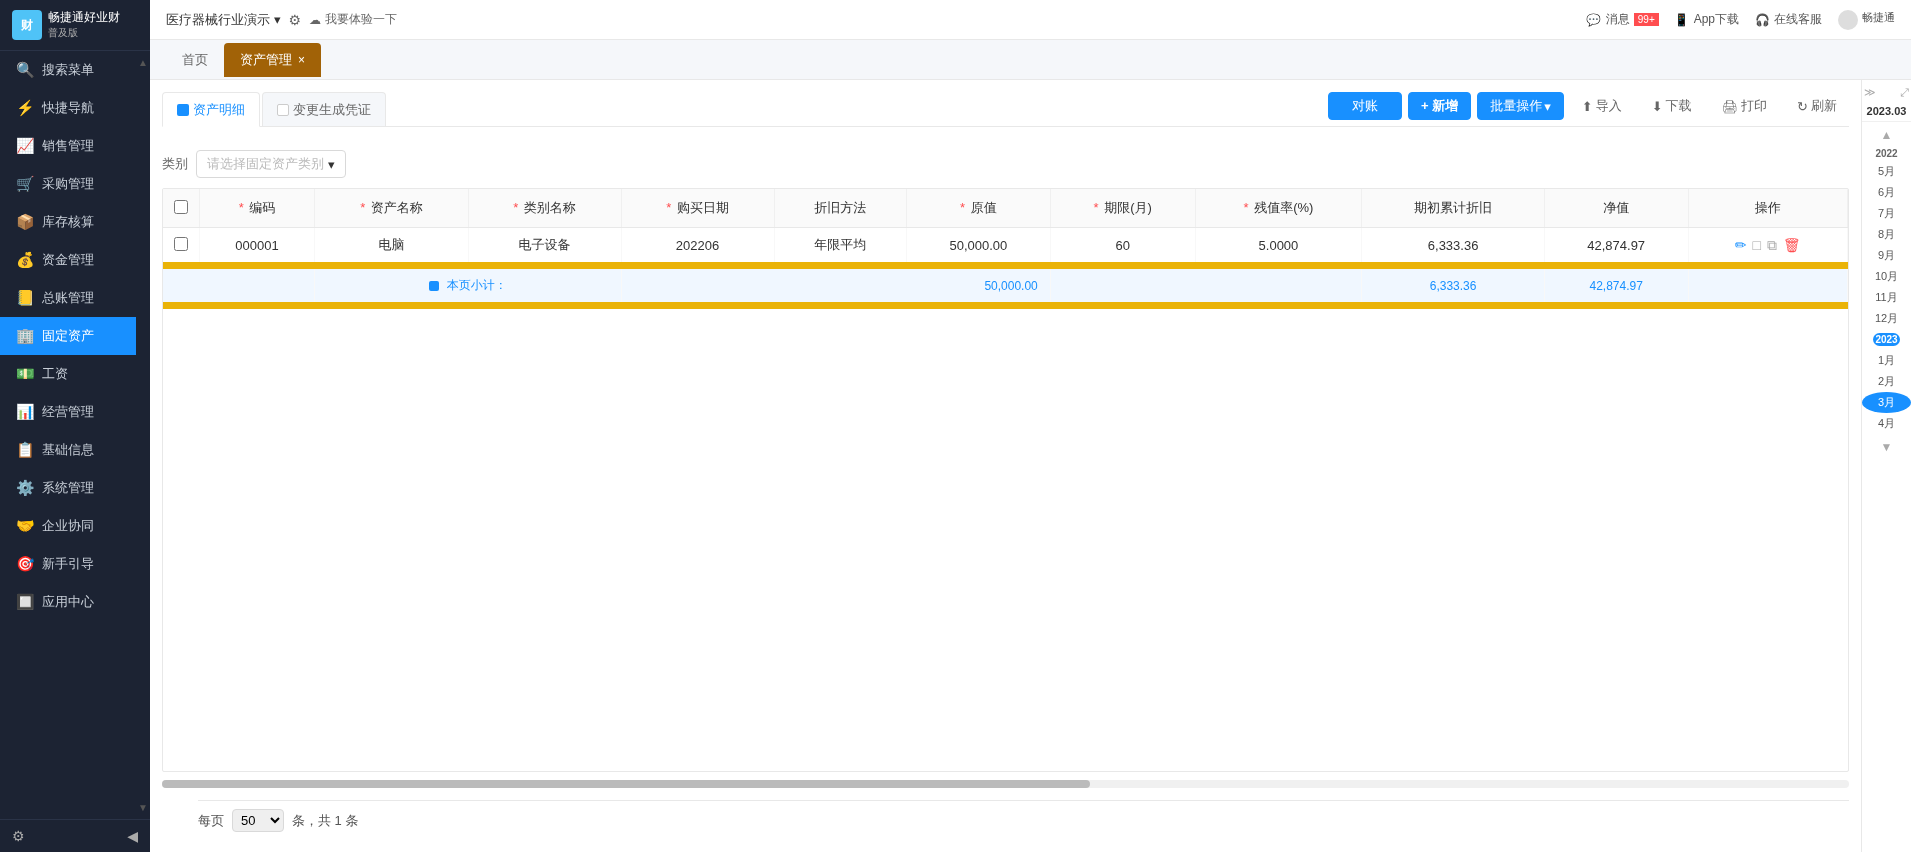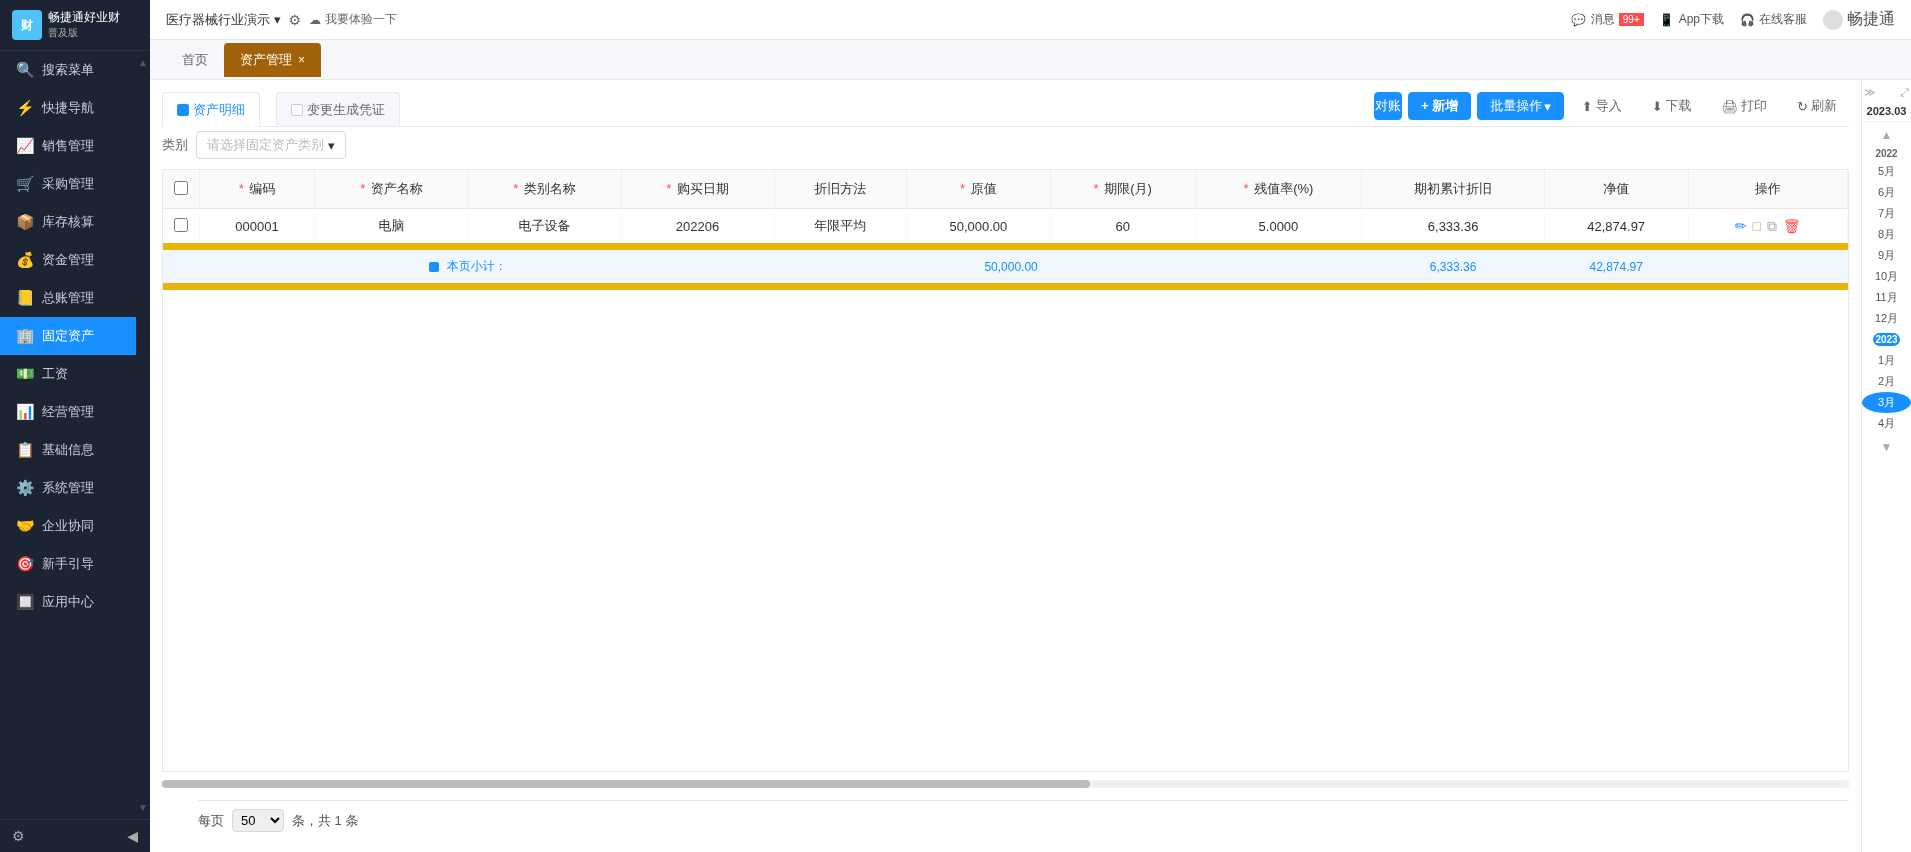--- a/index.html
+++ b/index.html
@@ -26,34 +26,34 @@
 
     
     .topbar { background: #fff; height: 40px; display: flex; align-items: center; padding: 0 16px; border-bottom: 1px solid #e8e8e8; justify-content: space-between; flex-shrink: 0; }
     .topbar-left { display: flex; align-items: center; gap: 8px; }
     .topbar-company { font-size: 13px; color: #333; display: flex; align-items: center; gap: 4px; cursor: pointer; }
     .topbar-gear { color: #666; cursor: pointer; font-size: 14px; }
     .topbar-demo { display: flex; align-items: center; gap: 4px; color: #666; font-size: 12px; }
     .topbar-right { display: flex; align-items: center; gap: 16px; }
     .topbar-btn { display: flex; align-items: center; gap: 4px; color: #555; font-size: 12px; cursor: pointer; }
     .badge { background: #ff4d4f; color: #fff; font-size: 10px; padding: 1px 4px; border-radius: 0; min-width: 18px; text-align: center; }
-    .topbar-user { display: flex; align-items: center; gap: 4px; color: #555; font-size: 16px; cursor: pointer; }
+    .topbar-user { display: flex; gap: 4px; color: #555; font-size: 11px; cursor: pointer; }
 
     
     .tabbar { background: #f5f7fa; height: 40px; display: flex; align-items: center; padding: 0 0 0 16px; border-bottom: 1px solid #e8e8e8; flex-shrink: 0; }
     .tab-item { padding: 8px 16px; font-size: 13px; color: #666; cursor: pointer; }
     .tab-item.active { background: #a16207; color: #fff; border-radius: 4px 4px 0 0; display: flex; align-items: center; gap: 6px; }
     .tab-close { font-size: 12px; cursor: pointer; }
 
     
     .content { flex: 1; overflow: hidden; display: flex; background: #fff; }
     .content-inner { flex: 1; display: flex; flex-direction: column; overflow: hidden; padding: 12px; }
 
     
-    .subtabs { display: flex; gap: 16px; margin-bottom: 4px; border-bottom: 1px solid #e8e8e8; padding-bottom: 0; }
+    .subtabs { display: flex; gap: 2px; margin-bottom: 23px; border-bottom: 1px solid #e8e8e8; padding-bottom: 0; }
     .subtab { padding: 6px 14px; font-size: 13px; color: #666; cursor: pointer; border: 1px solid #e8e8e8; border-bottom: none; border-radius: 4px 4px 0 0; background: #f5f7fa; display: flex; align-items: center; gap: 4px; }
     .subtab.active { background: #fff; color: #1890ff; border-bottom: 1px solid #fff; margin-bottom: -1px; }
 
     
     .toolbar { display: flex; align-items: center; justify-content: space-between; margin-bottom: 10px; }
     .toolbar-left { display: flex; align-items: center; gap: 8px; justify-content: center; }
     .filter-label { color: #666; font-size: 13px; }
     .filter-select { display: flex; align-items: center; gap: 4px; border: 1px solid #d9d9d9; border-radius: 4px; padding: 4px 10px; background: #fff; cursor: pointer; color: #333; font-size: 13px; min-width: 120px; justify-content: space-between; }
     .btn { padding: 5px 12px; border-radius: 4px; font-size: 13px; cursor: pointer; border: 1px solid; display: flex; align-items: center; gap: 4px; }
     .btn-primary { background: #1890ff; color: #fff; border-color: #1890ff; }
@@ -230,21 +230,21 @@
           <span class="subtab-icon-blue"></span>
           <span>资产明细</span>
         </div>
         <div class="subtab">
           <span class="subtab-icon-gray"></span>
           <span>变更生成凭证</span>
         </div>
         <div style="flex:1;"></div>
 
         <div style="display:flex;align-items:center;gap:6px;padding-bottom:6px;">
-          <button class="btn btn-primary" style="padding:4px 0;">
+          <button class="btn btn-primary" style="padding:4px 23px;">
             <span>对账</span>
           </button>
           <button class="btn btn-primary" style="padding:4px 12px;font-weight:bold;">
             <span>+ 新增</span>
           </button>
           <button class="btn btn-batch" style="padding:4px 12px;">
             <span>批量操作</span>
             <span>▾</span>
           </button>
           <button class="btn btn-icon">

